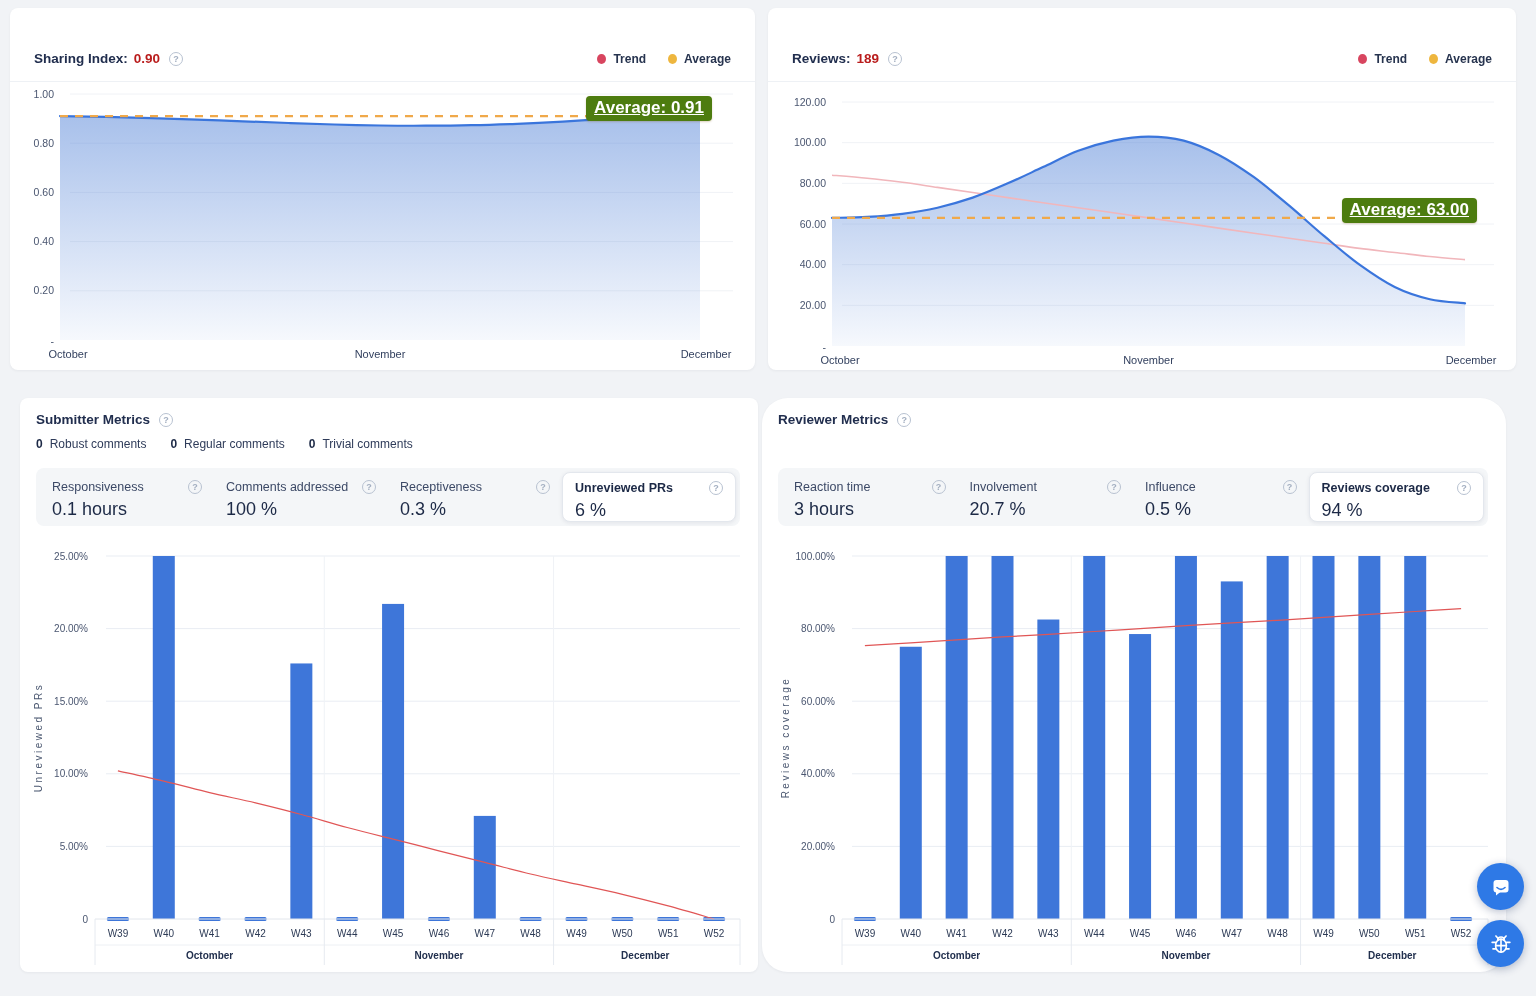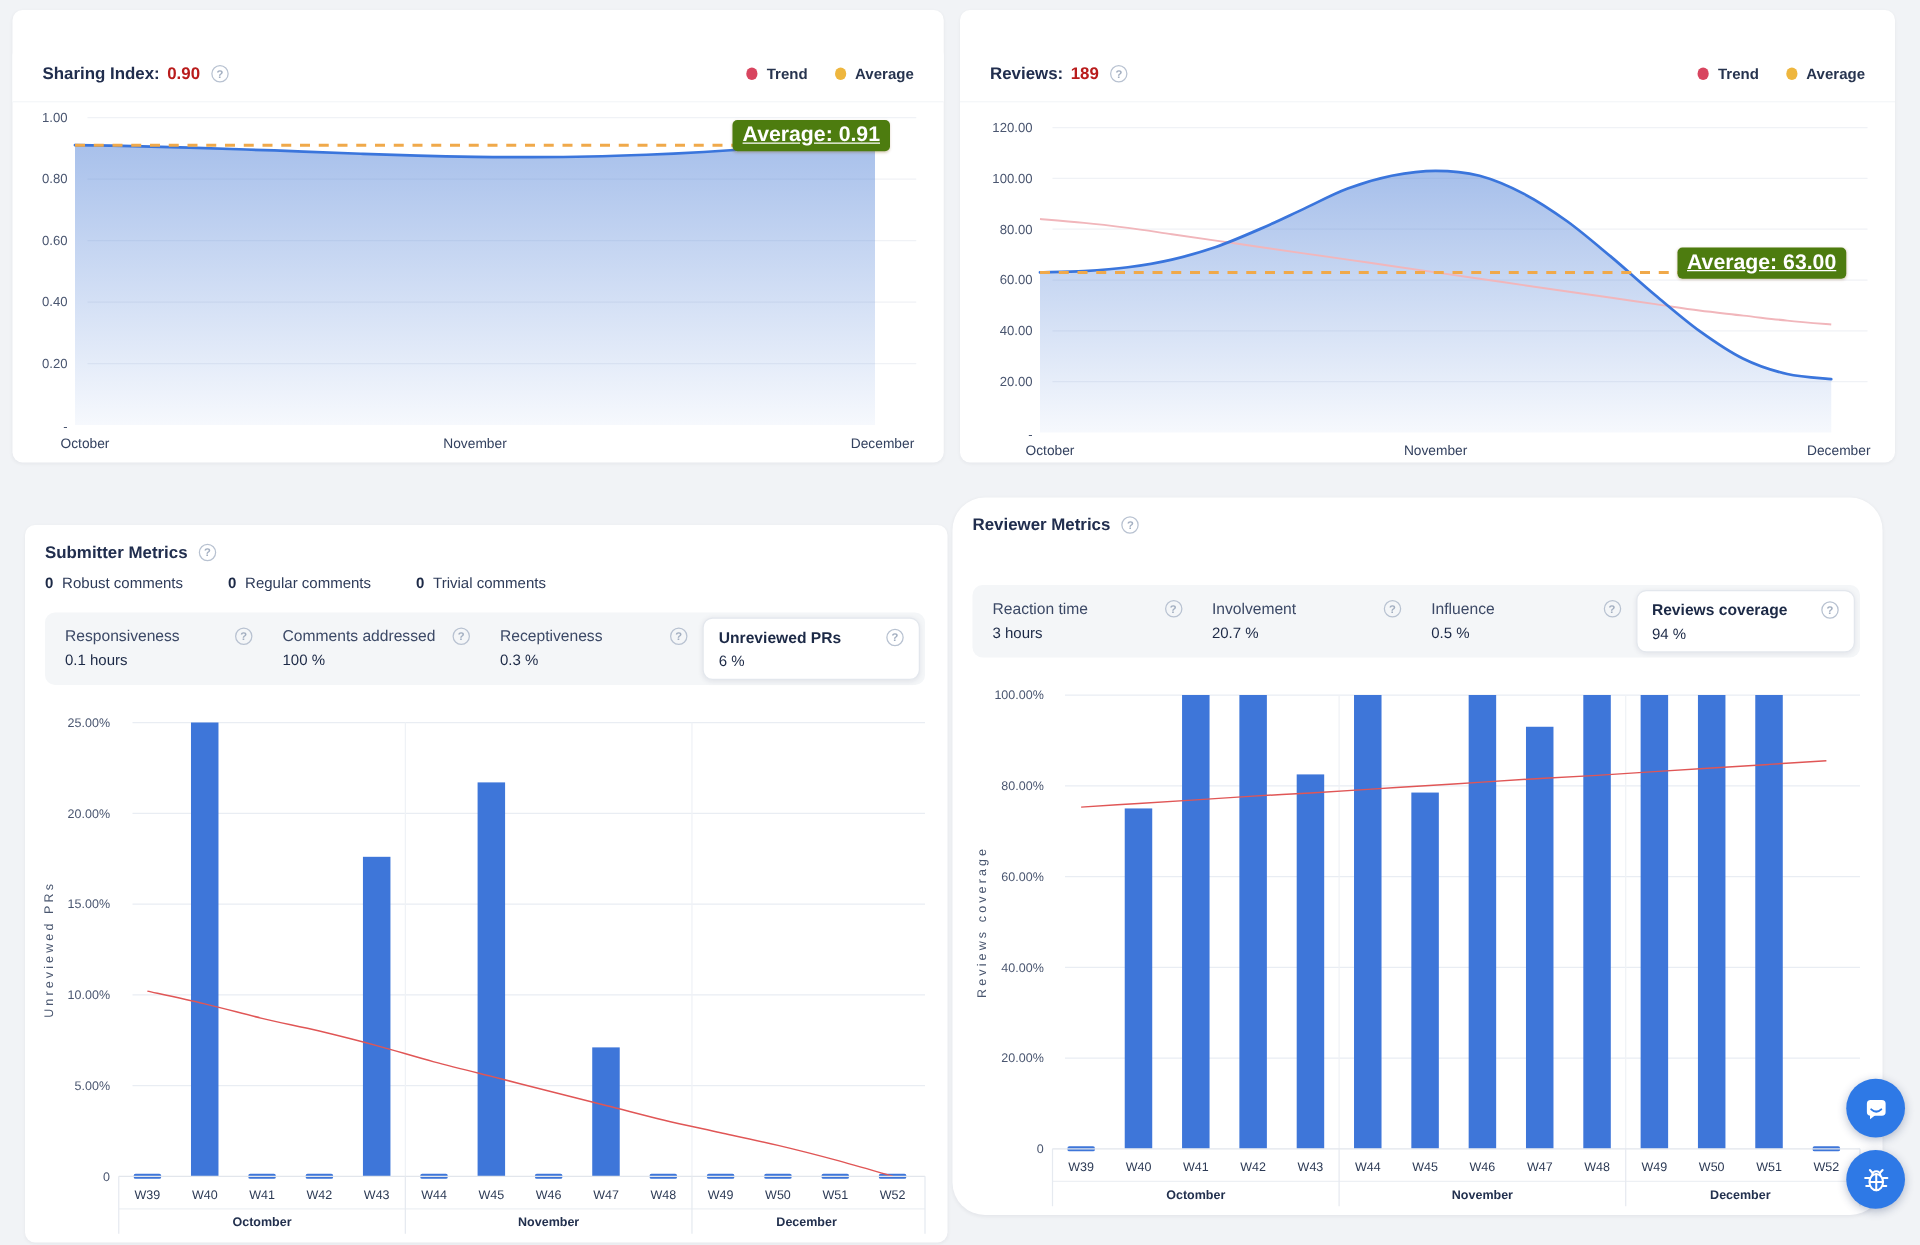--- a/index.html
+++ b/index.html
@@ -10,21 +10,21 @@
     position:relative;
   }
   .panel {
     position:absolute;
     background:#ffffff;
     border-radius:8px;
     box-shadow:0 1px 3px rgba(16,24,40,.05);
   }
   .p-tl { left:10px;  top:8px;   width:745px; height:362px; }
   .p-tr { left:768px; top:8px;   width:748px; height:362px; }
-  .p-bl { left:20px;  top:420px; width:738px; height:574px; }
+  .p-bl { left:20px;  top:398px; width:738px; height:574px; }
   .p-br { left:762px; top:398px; width:744px; height:574px;border-radius:26px; }
 
   
   .phead {
     position:relative; z-index:2;
     height:46px; padding:0 24px;
     display:flex; align-items:center; justify-content:space-between;
     border-bottom:1px solid #eef1f5;
     background:#fff; border-radius:8px 8px 0 0;margin-top:28px;
   }
@@ -54,35 +54,35 @@
     padding:2px 8px 3px; border-radius:4px;
     box-shadow:0 1px 2px rgba(120,70,0,.25);
     white-space:nowrap;
     text-decoration:underline;
   }
 
   
   .bp-pad { position:relative; z-index:2; padding:14px 16px 0; }
   .bp-title-row { display:flex; align-items:center; gap:6px;
     font-size:13.5px; font-weight:700; color:#212e4e; }
-  .stats { display:flex; gap:36px; margin-top:10px;
+  .stats { display:flex; gap:24px; margin-top:10px;
     font-size:12px; color:#2e3b59; }
   .stat b { color:#1c2946; margin-right:7px; font-weight:700; }
 
   .cards {
     position:absolute; z-index:2; left:16px; right:18px; top:70px; height:58px;
     background:#f4f6f8; border-radius:8px;
     display:grid; grid-template-columns:repeat(4,1fr);
     padding:4px;
   }
   .card { position:relative; padding:8px 12px 0; cursor:pointer; }
   .card-top { display:flex; align-items:center; justify-content:space-between;
     font-size:12.5px; color:#3c4966; }
   .card-top .qicon { margin-left:0; }
-  .card-value { margin-top:5px; font-size:12px; color:#1c2946; font-weight:500; }
+  .card-value { margin-top:5px; font-size:18px; color:#1c2946; font-weight:500; }
   .card.selected {
     background:#fff; border:1px solid #e3e7ed; border-radius:8px;
     box-shadow:0 1px 4px rgba(20,30,60,.08);
   }
   .card.selected .card-top { font-weight:700; color:#1c2946; }
 
   
   svg text { font-family:"Liberation Sans","DejaVu Sans",sans-serif; }
   .tick  { font-size:10.5px; fill:#4a5670; }
   .btick { font-size:10px;   fill:#4a5670; }

